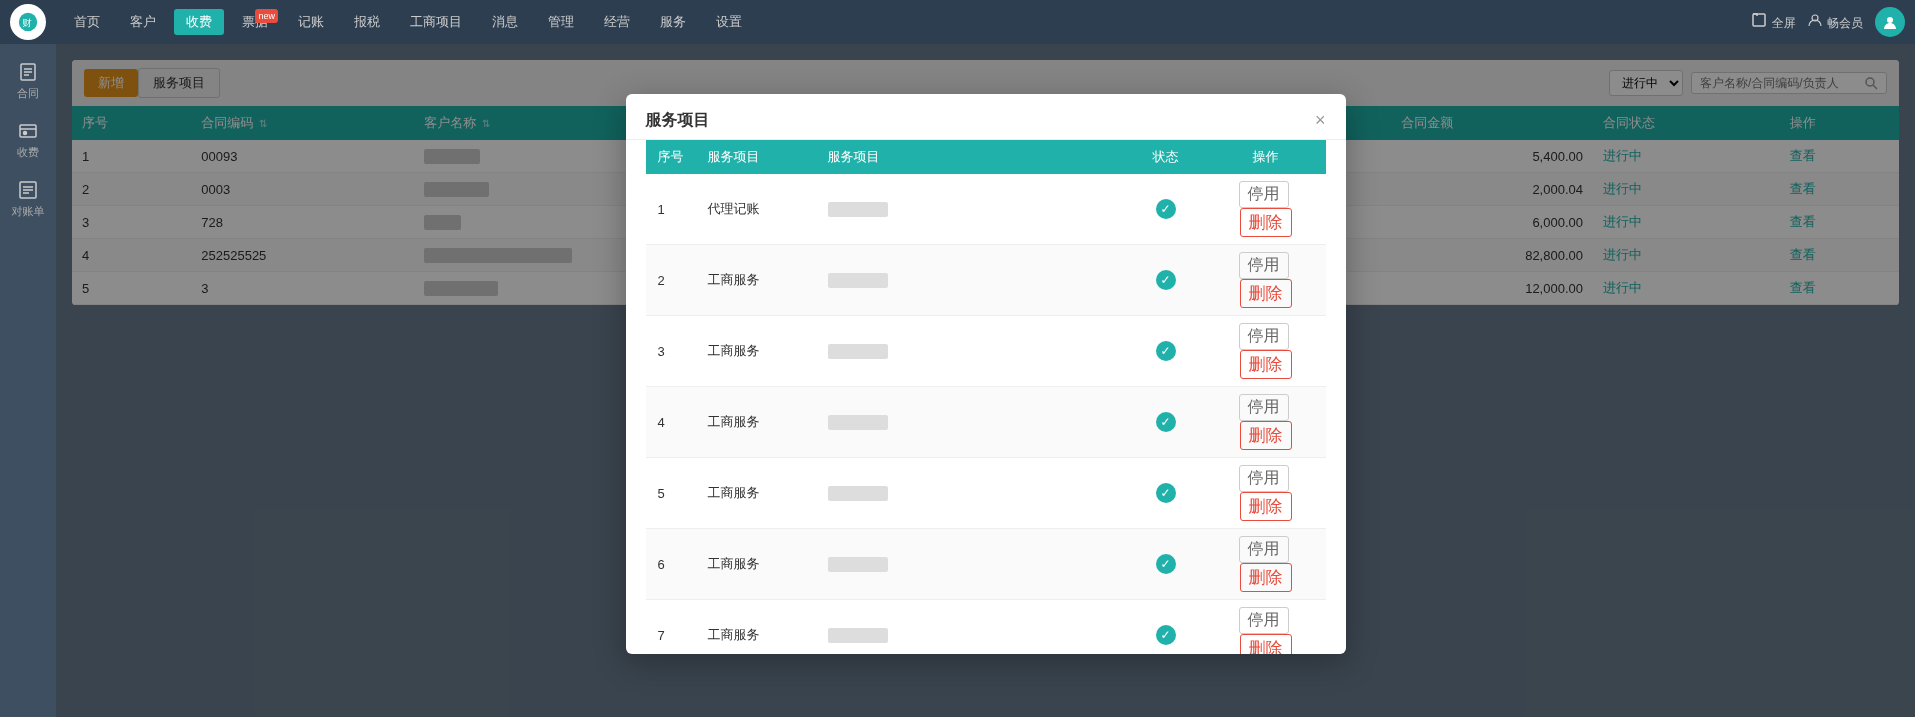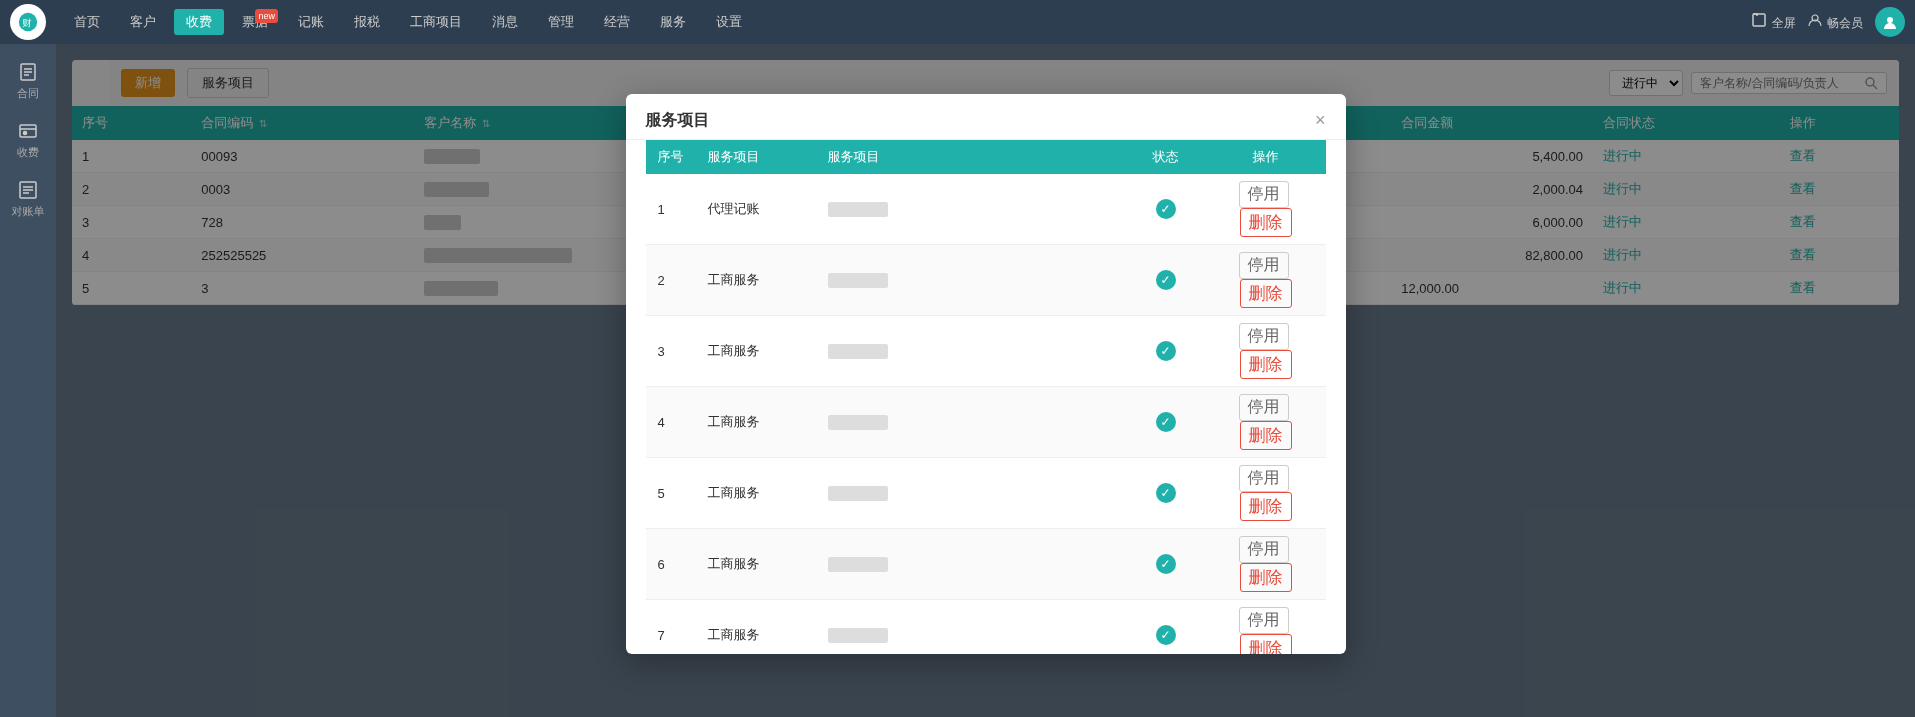--- a/index.html
+++ b/index.html
@@ -91,22 +91,21 @@
       background: #f5f5f5;
       border-radius: 4px;
       overflow: hidden;
     }
 
     .table-toolbar {
       background: #f0f0f0;
       padding: 8px 12px;
       display: flex;
       align-items: center;
-      gap: 12px;
-      margin-left: 37px;
+      gap: 0;
     }
     .btn-new {
       background: #e8941a;
       color: #fff;
       border: none;
       padding: 5px 14px;
       border-radius: 3px;
       cursor: pointer;
       font-size: 13px;
     }
@@ -439,21 +438,21 @@
     <td style="text-align:right">82,800.00</td>
     <td><span class="status-ongoing">进行中</span></td>
     <td><span class="action-link">查看</span></td>
   </tr>
             <tr>
     <td>5</td>
     <td>3</td>
     <td><span class="blurred">████████</span></td>
     <td>小规模记账</td>
     <td>202303-202402</td>
-    <td style="text-align:left">12,000.00</td>
+    <td style="text-align:right">12,000.00</td>
     <td><span class="status-ongoing">进行中</span></td>
     <td><span class="action-link">查看</span></td>
   </tr>
           </tbody>
       </table>
     </div>
 
     <div class="overlay">
       <div class="dialog">
         <div class="dialog-header">

